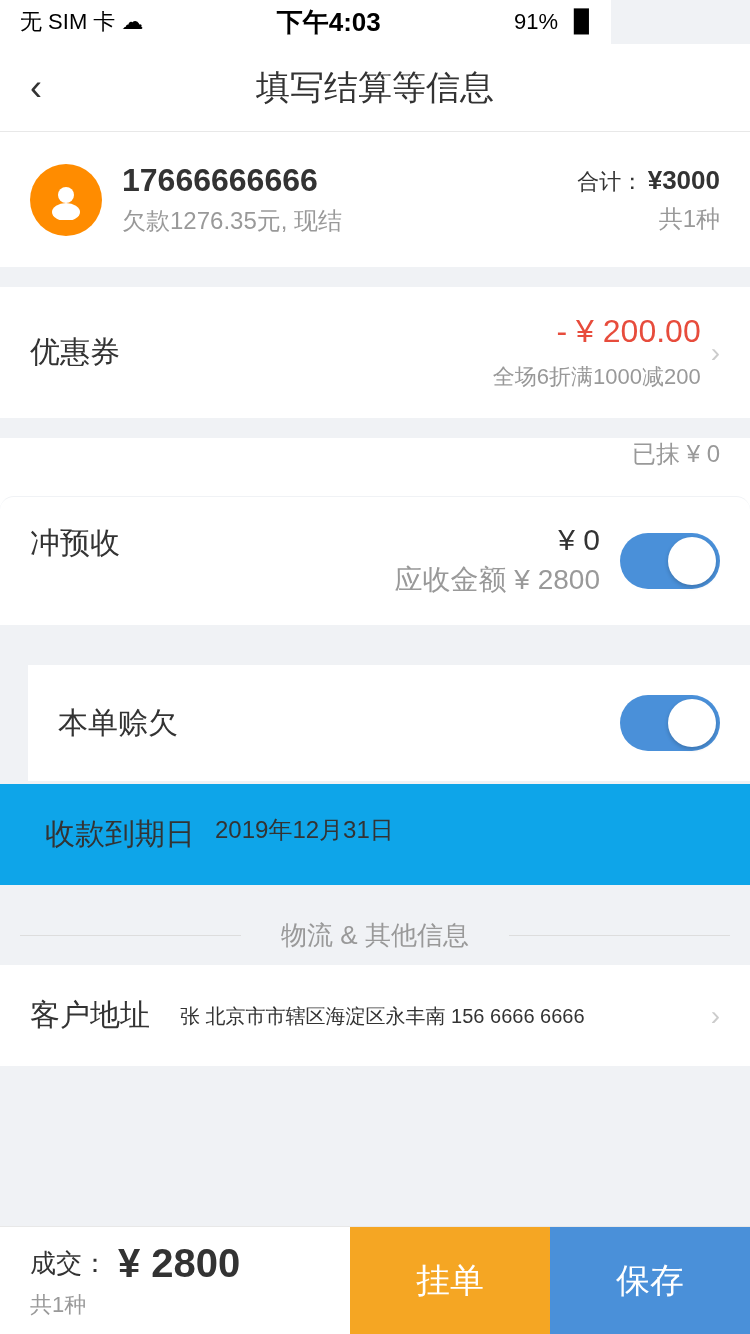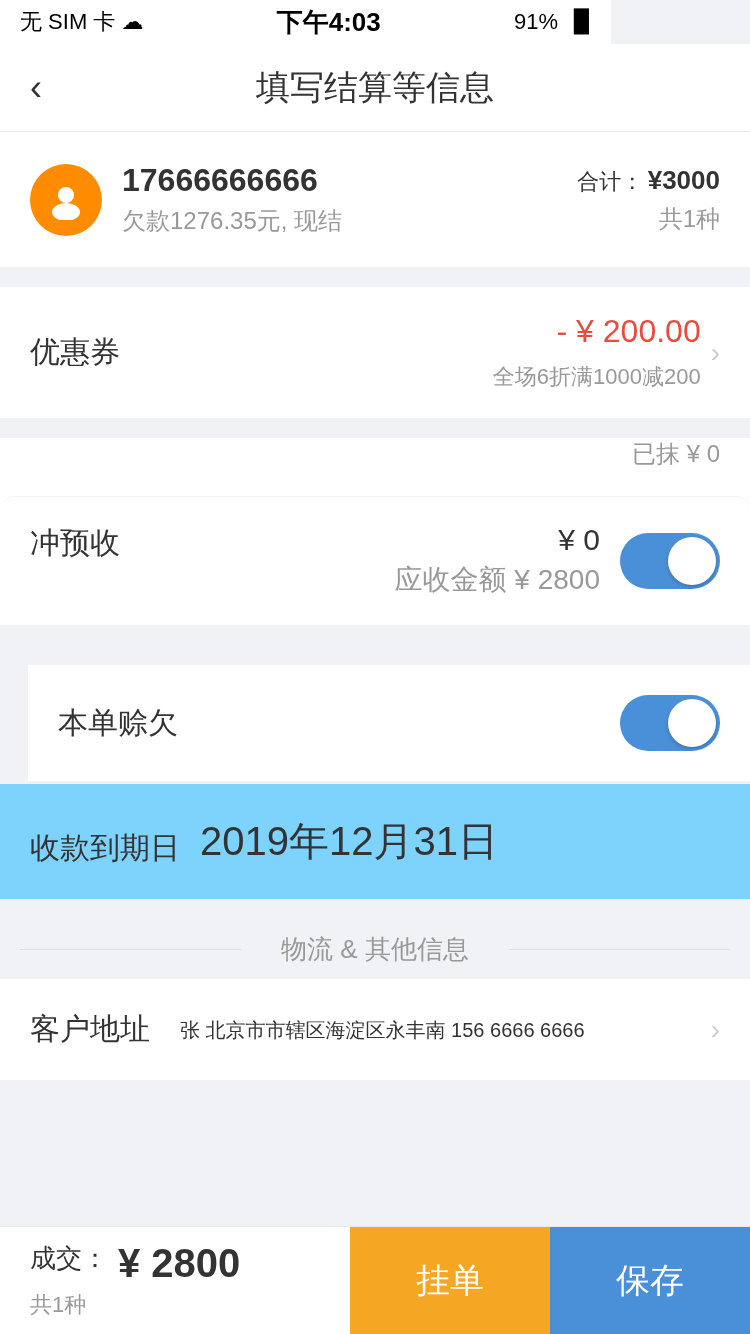--- a/index.html
+++ b/index.html
@@ -195,30 +195,30 @@
       display: flex;
       align-items: center;
       justify-content: space-between;
       margin-top: 20px;
       margin-left: 28px;
     }
     .credit-label { font-size: 30px; color: #333; }
 
     
     .duedate-section {
-      background: #7dd3fc;
-      padding: 30px 30px;
-      display: flex;
-      align-items: flex-end;
+      background: #0ea5e9;
+      padding: 30px 45px;
+      display: flex;
+      align-items: flex-start;
       gap: 20px;
       margin-top: 2px;
       border-top: 1px solid #f0f2f5;
     }
     .duedate-label { font-size: 30px; color: #333; }
-    .duedate-value { font-size: 40px; color: #333; }
+    .duedate-value { font-size: 24px; color: #333; }
 
     
     .logistics-divider {
       height: 60px;
       background: #f0f2f5;
       display: flex;
       align-items: center;
       justify-content: center;
       gap: 20px;
       margin-top: 20px;
@@ -253,21 +253,21 @@
       height: 108px;
       background: #fff;
       display: flex;
       align-items: center;
       border-top: 1px solid #e8e8e8;
     }
     .bottom-summary {
       flex: 1;
       padding: 0 30px;
     }
-    .bottom-total-row { display: flex; gap: 10px; }
+    .bottom-total-row { display: flex; align-items: center; gap: 10px; }
     .bottom-total-label { font-size: 26px; color: #333; }
     .bottom-total-value { font-size: 40px; font-weight: 600; color: #333; }
     .bottom-count { font-size: 22px; color: #999; margin-top: 4px; }
     .btn-suspend {
       width: 200px;
       height: 108px;
       background: #f5a623;
       display: flex;
       align-items: center;
       justify-content: center;

